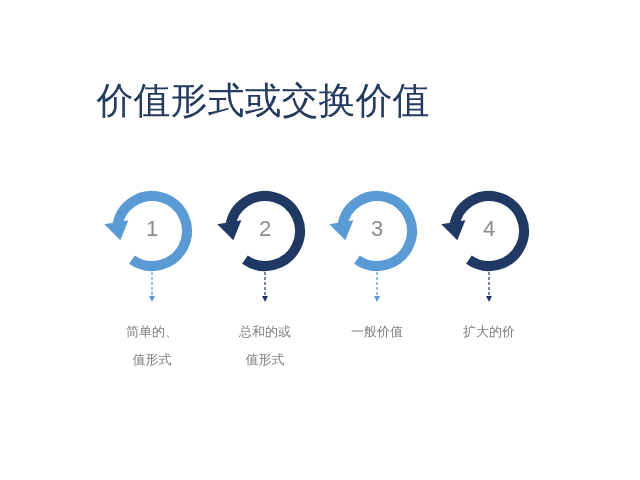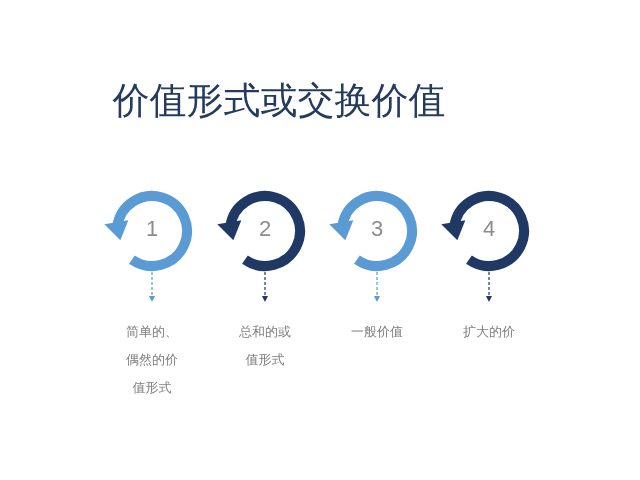--- a/index.html
+++ b/index.html
@@ -1,18 +1,18 @@
 <!DOCTYPE html>
 <html><head>
 <meta charset="utf-8">
 <style>
   html, body { margin:0; padding:0; }
   body { width:640px; height:480px; background:#ffffff; position:relative; overflow:hidden;
          font-family:"DejaVu Sans", sans-serif; }
-  .title { position:absolute; top:76px; left:16px; width:526px; text-align:center;
+  .title { position:absolute; top:76px; left:0; width:526px; text-align:center;
            font-size:37px; color:#243a5e; letter-spacing:0px; font-weight:normal; }
   .step { position:absolute; top:190px; width:100px; }
   .step svg { position:absolute; left:0; top:0; overflow:visible; }
   .num { position:absolute; top:26px; left:0; width:100px; text-align:center;
          font-size:22px; color:#8c8c8c; font-family:"Liberation Sans", sans-serif; }
   .desc { position:absolute; top:128px; left:0; width:100px; text-align:center;
           font-size:13px; line-height:28px; color:#7f7f7f; }
 </style>
 </head>
 <body>
@@ -22,21 +22,20 @@
 <div class="step" style="left:102px;">
   <svg width="100" height="130">
       <path d="M 29.924824727713396 69.67032155011472 A 35 35 0 1 0 15.340617594045042 36.128941466397706" fill="none" stroke="#5b9bd5" stroke-width="10"></path>
       <polygon points="2.3406175940450424,34.128941466397706 26.340617594045042,30.128941466397706 18.340617594045042,50.128941466397706" fill="#5b9bd5"></polygon>
       <line x1="50" y1="82" x2="50" y2="107" stroke="#5b9bd5" stroke-width="1.2" stroke-dasharray="3,2"></line>
       <polygon points="47,106 53,106 50,112" fill="#5b9bd5"></polygon>
     </svg>
   <div class="num">1</div>
   <div class="desc">
     <div>简单的、</div>
-    <div>偶然的价</div>
     <div>值形式</div>
   </div>
 </div>
 
 <div class="step" style="left:215px;">
   <svg width="100" height="130">
       <path d="M 29.924824727713396 69.67032155011472 A 35 35 0 1 0 15.340617594045042 36.128941466397706" fill="none" stroke="#203864" stroke-width="10"></path>
       <polygon points="2.3406175940450424,34.128941466397706 26.340617594045042,30.128941466397706 18.340617594045042,50.128941466397706" fill="#203864"></polygon>
       <line x1="50" y1="82" x2="50" y2="107" stroke="#203864" stroke-width="1.2" stroke-dasharray="3,2"></line>
       <polygon points="47,106 53,106 50,112" fill="#203864"></polygon>

